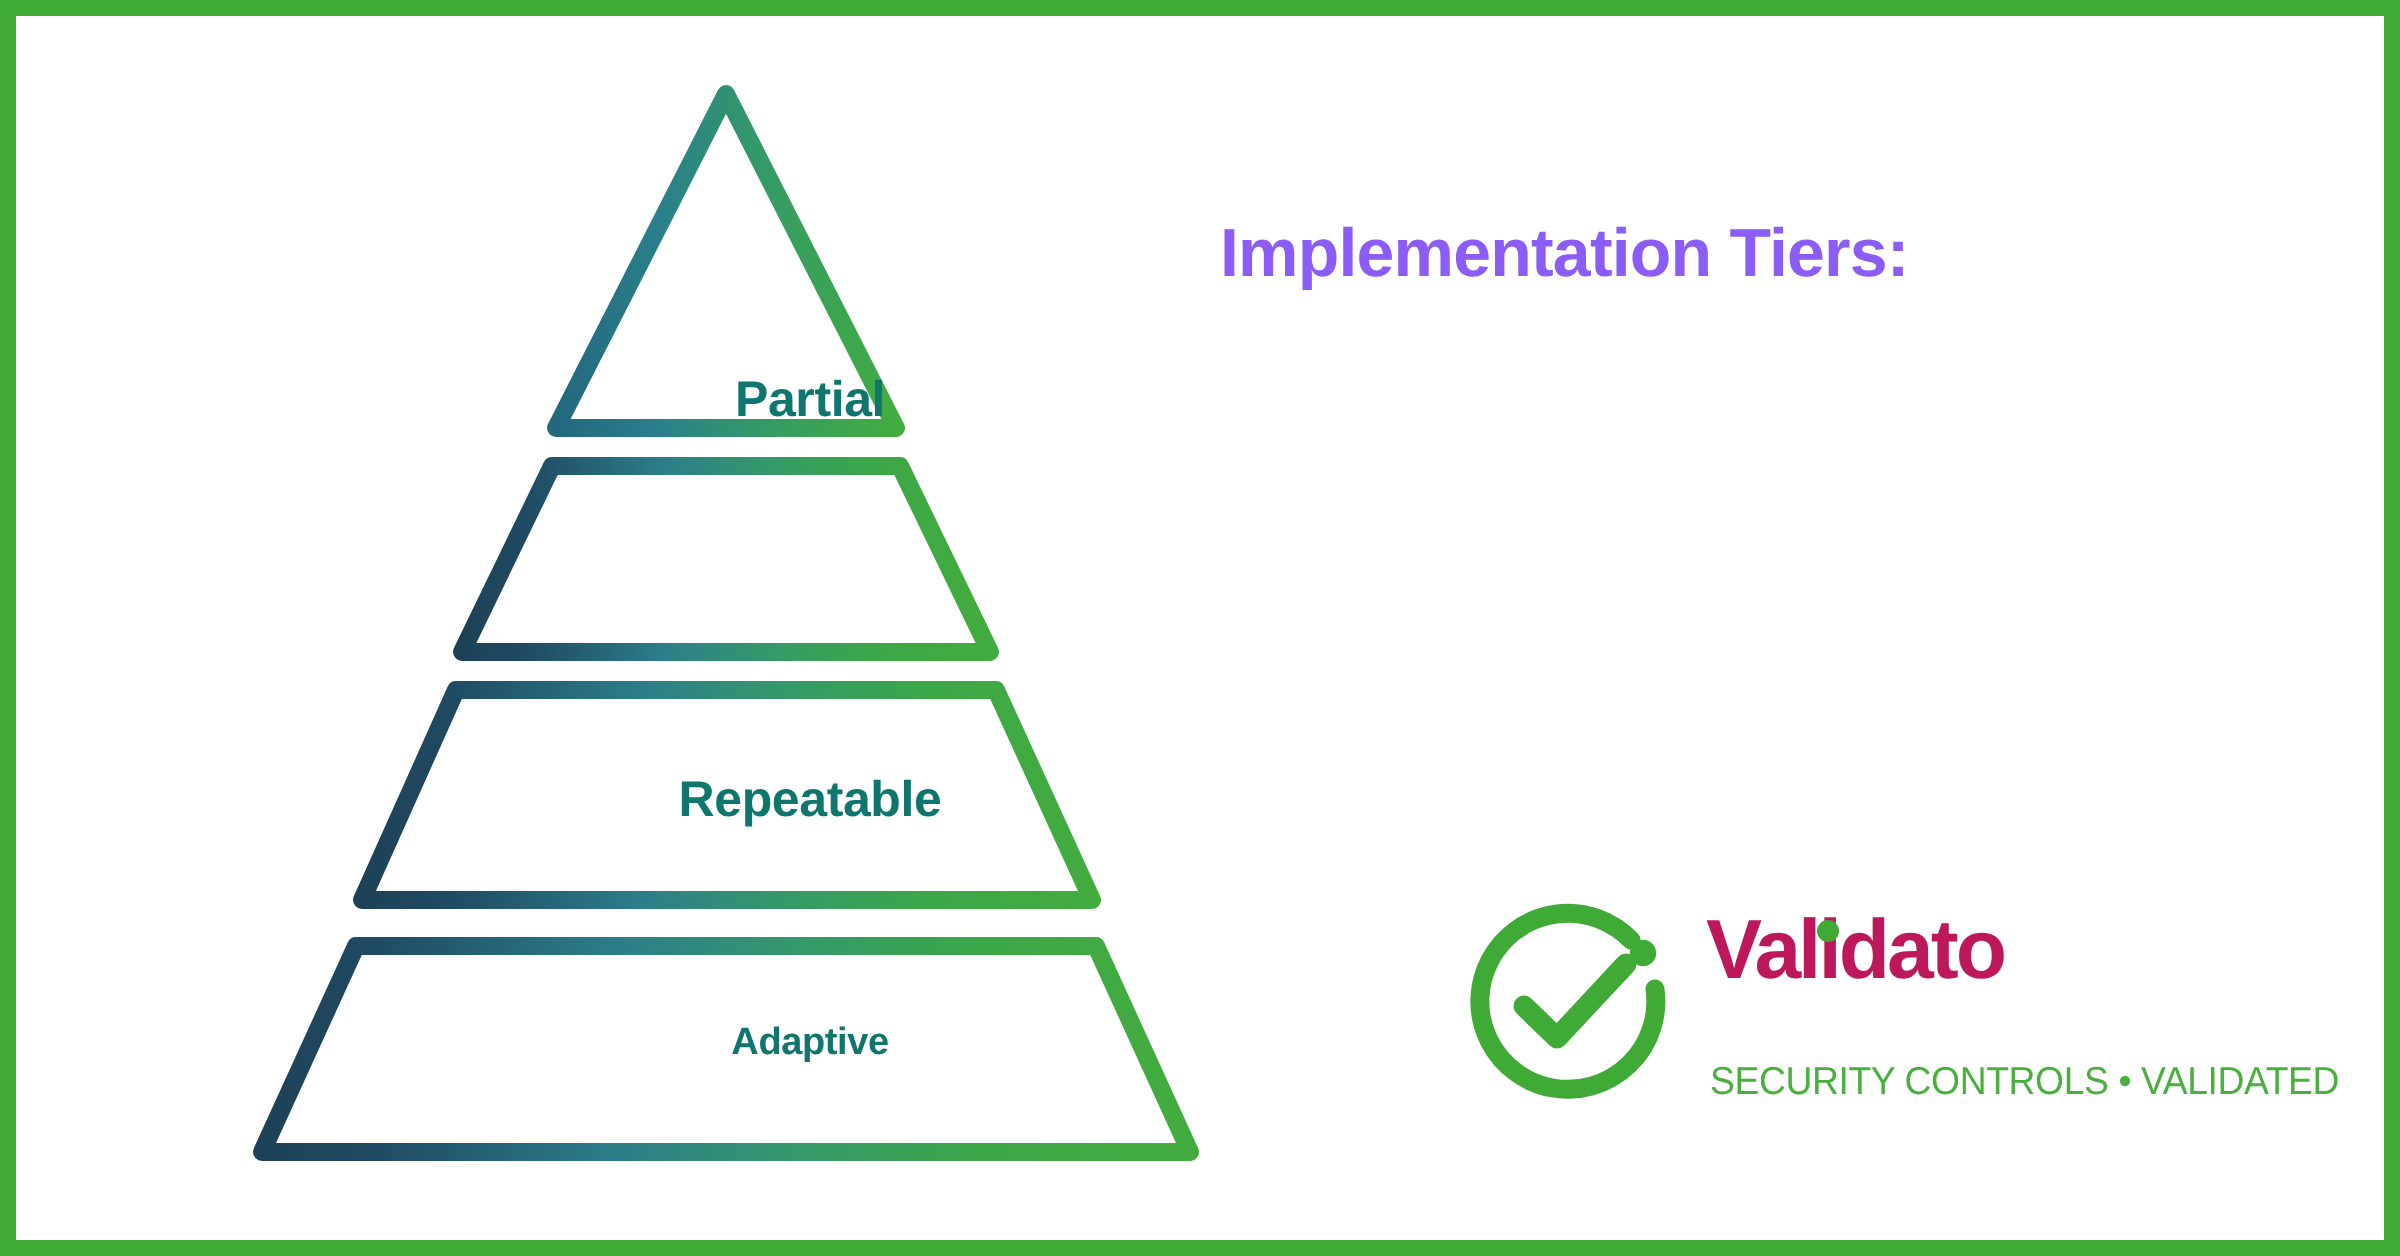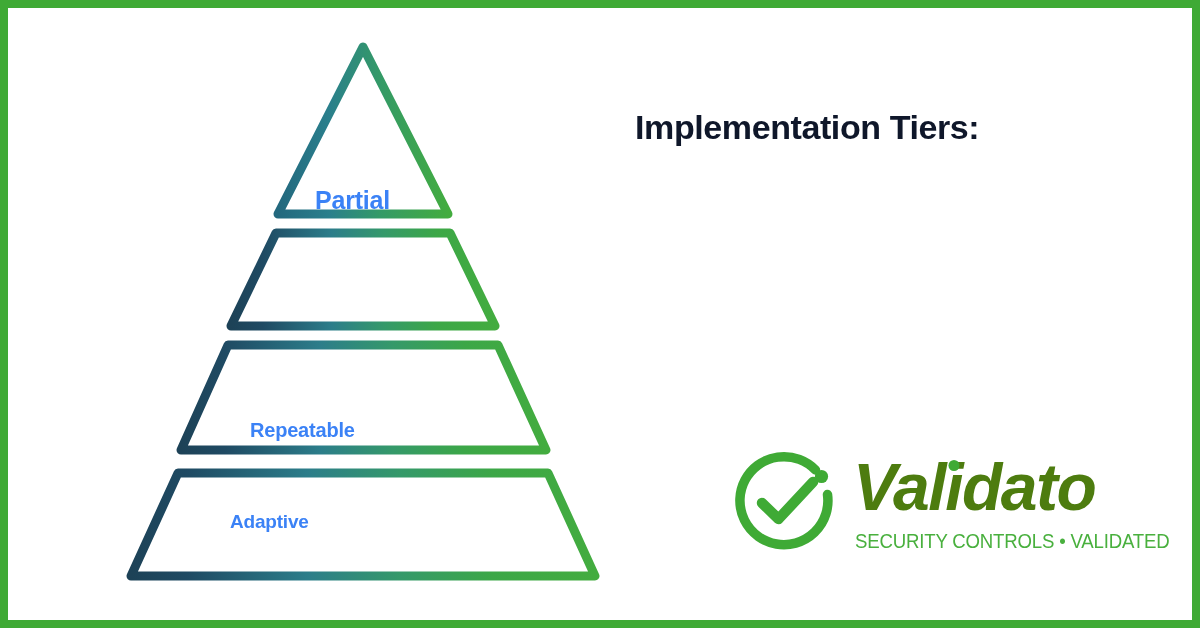--- a/index.html
+++ b/index.html
@@ -36,64 +36,62 @@
     width: 510px;
     height: 556px;
   }
   #pyramid svg {
     display: block;
     width: 510px;
     height: 556px;
   }
   .tier-label {
     position: absolute;
-    color: #3b82f6;
+    color: #0f766e;
     font-weight: bold;
-    text-align: left;
+    text-align: center;
     line-height: 1.12;
     letter-spacing: -0.2px;
     white-space: pre-line;
   }
   #label-partial {
     left: 205px;
     top: 150px;
     width: 180px;
     font-size: 25px;
   }
   #label-risk {
     left: 180px;
     top: 238px;
     width: 230px;
     font-size: 25px;
   }
   #label-repeatable {
     left: 140px;
     top: 350px;
     width: 310px;
-    font-size: 20px;
-    margin-top: 33px;
+    font-size: 25px;
   }
   #label-adaptive {
     left: 120px;
     top: 475px;
     width: 350px;
     font-size: 19px;
   }
 
   
   #title {
     position: absolute;
     left: 610px;
     top: 108px;
-    color: #0f172a;
+    color: #8b5cf6;
     font-size: 34px;
     font-weight: bold;
     letter-spacing: -0.4px;
     white-space: nowrap;
-    margin-left: 25px;
   }
 
   #logo {
     position: absolute;
     left: 731px;
     top: 446px;
     width: 400px;
     height: 118px;
   }
   #logo-mark {
@@ -102,27 +100,26 @@
     top: 0;
     width: 112px;
     height: 112px;
   }
   #logo-mark svg { display:block; width:112px; height:112px; }
 
   #logo-word {
     position: absolute;
     left: 122px;
     top: 8px;
-    font-size: 66px;
+    font-size: 42px;
     font-weight: bold;
-    color: #4d7c0f;
+    color: #be185d;
     letter-spacing: -1.5px;
     line-height: 1;
     white-space: nowrap;
-    font-style: italic;
   }
   #logo-word .dot-i {
     position: relative;
     display: inline-block;
   }
   #logo-word .dot-i .green-dot {
     position: absolute;
     left: 50%;
     top: 6px;
     transform: translateX(-50%);

